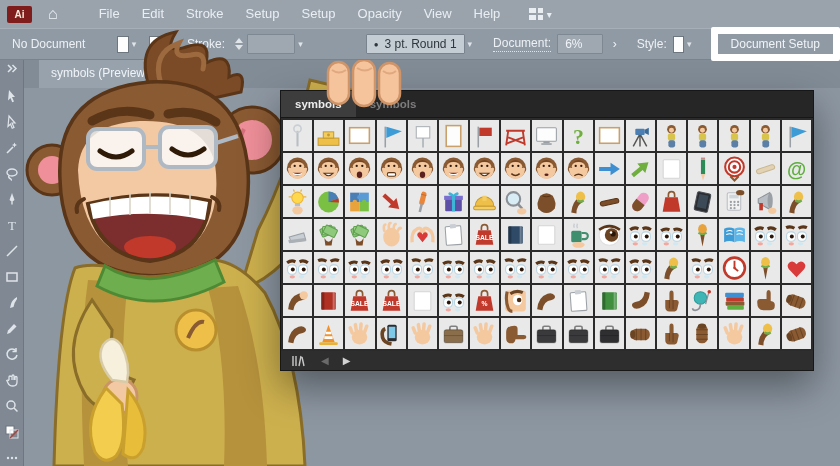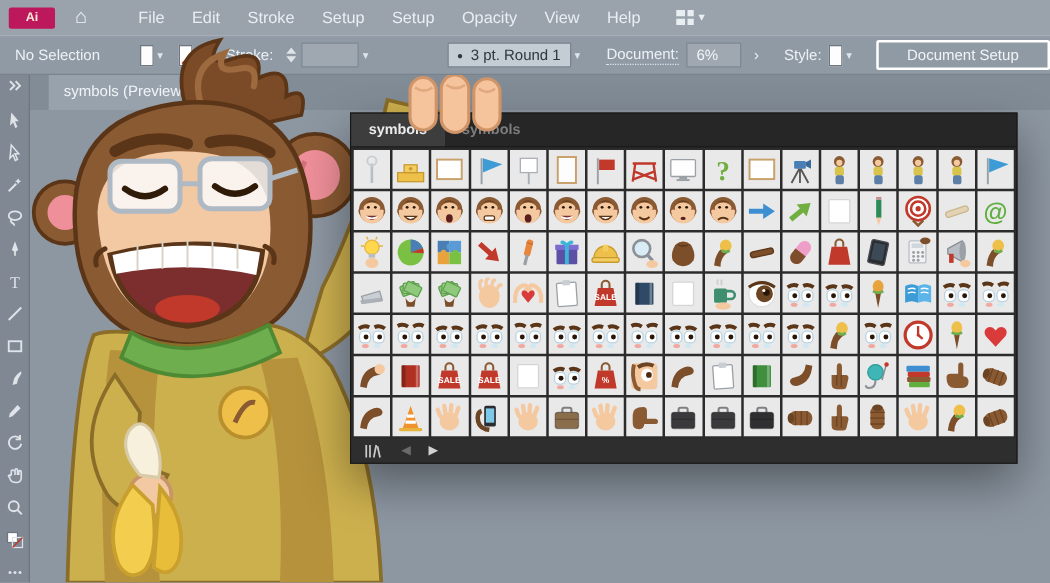--- a/index.html
+++ b/index.html
@@ -2,21 +2,21 @@
 <html><head>
 <meta charset="utf-8">
 <style>
   html,body{margin:0;padding:0}
   body{width:840px;height:466px;overflow:hidden;position:relative;
        font-family:"Liberation Sans",sans-serif;background:#8d97a2}
 
   
   .menubar{position:absolute;top:0;left:0;right:0;height:28px;background:#9aa3ac;
            display:flex;align-items:center;z-index:2}
-  .ai-logo{width:37px;height:17px;background:#be185d;color:#f7ead9;font-size:10px;
+  .ai-logo{width:25px;height:17px;background:#7f1d1d;color:#f7ead9;font-size:10px;
            font-weight:bold;display:flex;align-items:center;justify-content:center;
            margin-left:7px;border-radius:2px}
   .home-ico{color:#eef2f6;font-size:16px;margin-left:16px;line-height:28px}
   .menu-list{display:flex;margin-left:30px}
   .menu-item{color:#e9eef3;font-size:13px;padding:12px 11px;line-height:28px;cursor:default}
   .ws-switch{display:flex;align-items:center;margin-left:18px;gap:4px}
   .ws-ico{display:grid;grid-template-columns:7px 5px;grid-template-rows:5px 5px;gap:1.5px}
   .ws-ico span{background:#e9eef3}
   .chev{color:#e9eef3;font-size:10px}
 
@@ -30,21 +30,21 @@
                      background:#c0392b;transform:rotate(-45deg)}
   .dd{color:#dfe4e9;font-size:9px;margin:0 5px 0 3px}
   .stepper{display:flex;flex-direction:column;gap:2px;margin:0 4px}
   .stepper i{width:0;height:0;border-left:4px solid transparent;border-right:4px solid transparent}
   .stepper .up{border-bottom:5px solid #dfe4e9}
   .stepper .dn{border-top:5px solid #dfe4e9}
   .field{background:#c4ccd4;color:#2e363e;border:1px solid #79838e;height:18px;
          display:flex;align-items:center;padding:0 7px;border-radius:1px;white-space:nowrap}
   .field.sub{background:rgba(255,255,255,.14);color:#f0f4f8;border-color:#7e8893}
   .dotlink{border-bottom:1px dotted #dfe4e9;padding-bottom:1px}
-  .btn{border:2px solid #ffffff;border-radius:2px;color:#f0f4f8;padding:3px 23px;
+  .btn{border:7px solid #ffffff;border-radius:2px;color:#f0f4f8;padding:3px 13px;
        font-size:12px;margin-left:14px;white-space:nowrap}
 
   
   .tabbar{position:absolute;top:58px;left:23px;right:0;height:30px;background:#828c97;z-index:1}
   .doctab{position:absolute;left:16px;top:0;height:30px;background:#98a2ac;display:flex;
           align-items:center;gap:10px;padding:0 12px;color:#f0f4f8;font-size:12px;
           border-right:1px solid #6e7680}
   .doctab .close{color:#e3e8ed;font-size:13px}
   .toolbar{position:absolute;top:58px;left:0;width:23px;bottom:0;background:#7f8893;
            border-right:1px solid #6e7680;z-index:1;display:flex;flex-direction:column;
@@ -91,21 +91,21 @@
         <span></span>
         <span></span>
         <span></span>
         <span></span>
       </span>
     <span class="chev">▾</span>
   </div>
 </div>
 
 <div class="controlbar">
-  <span class="cb-label" style="margin-left:12px">No Selection</span>
+  <span class="cb-label" style="margin-left:12px">No Document</span>
   <span class="swatch" style="margin-left:26px"></span>
   <span class="dd">▾</span>
   <span class="swatch none" style="margin-left:8px"></span>
   <span class="dd">▾</span>
   <span class="cb-label" style="margin-left:14px">Stroke:</span>
   <span class="stepper">
       <i class="up"></i>
       <i class="dn"></i>
     </span>
   <span class="field sub" style="width:52px"></span>

